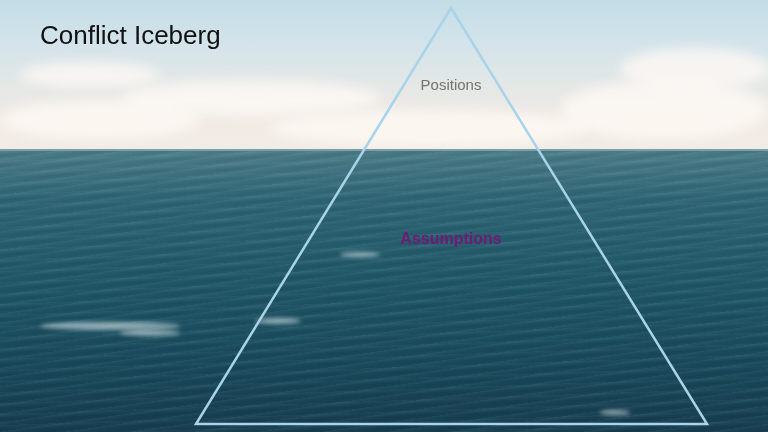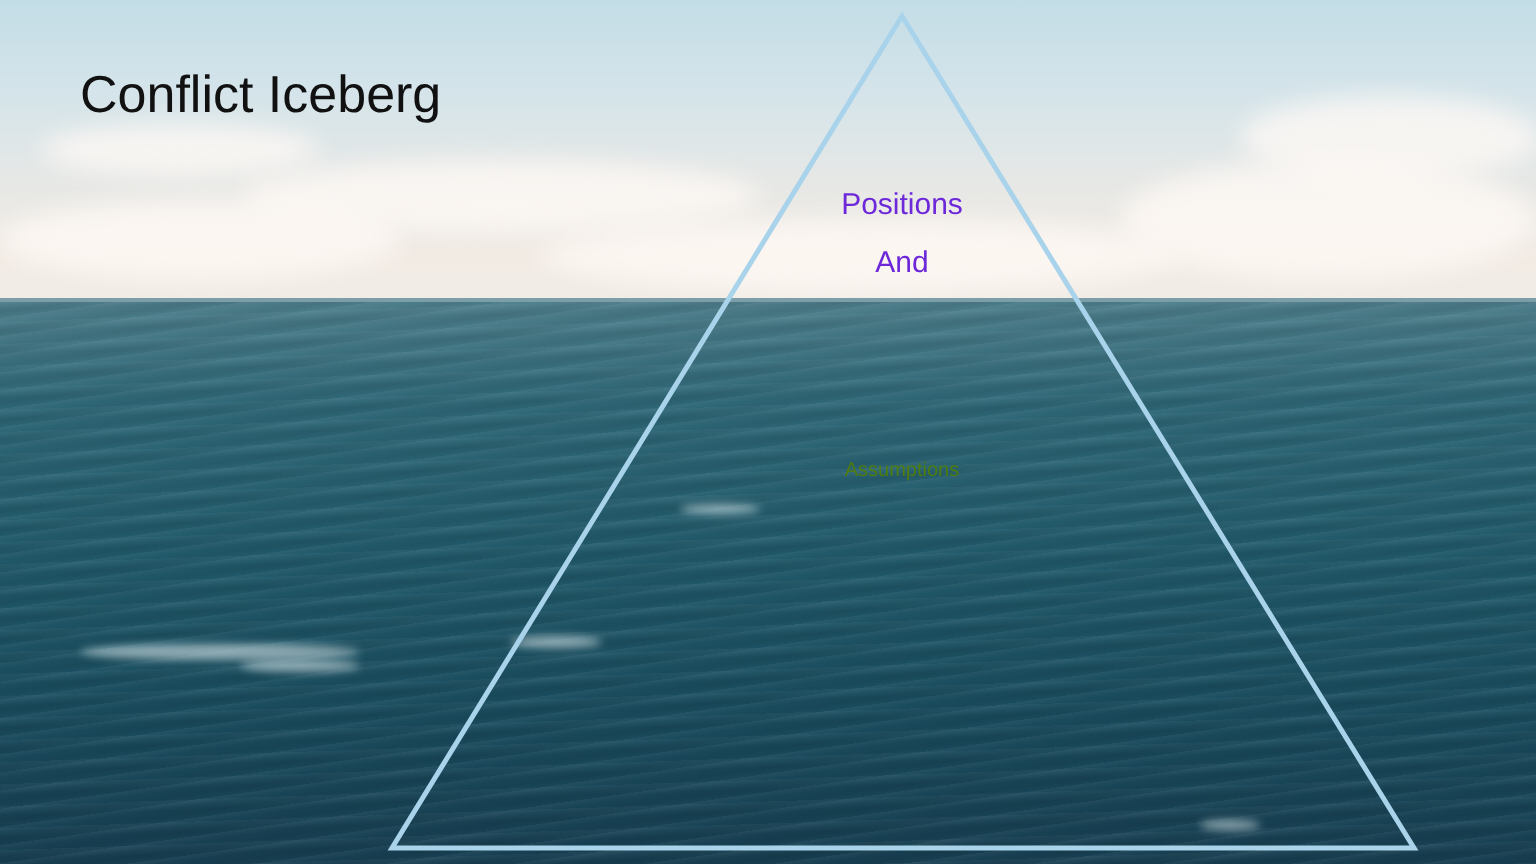--- a/index.html
+++ b/index.html
@@ -13,27 +13,27 @@
   .sea {
     position: absolute; left: 0; top: 150px; width: 768px; height: 282px;
     background:
       repeating-linear-gradient(172deg, rgba(255,255,255,0.05) 0px, rgba(255,255,255,0.0) 3px, rgba(0,0,0,0.06) 6px, rgba(255,255,255,0.0) 9px),
       repeating-linear-gradient(178deg, rgba(255,255,255,0.04) 0px, rgba(0,0,0,0.05) 5px, rgba(255,255,255,0.0) 11px),
       linear-gradient(to bottom, #4e7f8c 0%, #2f6878 18%, #215a6b 45%, #1a4e60 70%, #173f52 100%);
   }
   .horizon { position: absolute; left: 0; top: 149px; width: 768px; height: 2px; background: #7c9ea8; }
   .foam { position: absolute; background: rgba(235,245,248,0.55); border-radius: 50%; filter: blur(2px); }
   .title {
-    position: absolute; left: 40px; top: 32px;
+    position: absolute; left: 40px; top: 20px;
     font-size: 26px; color: #111; letter-spacing: 0px;
   }
   svg.tri { position: absolute; left: 0; top: 0; }
   .label { position: absolute; text-align: center; font-size: 15px; }
-  .top-label { left: 391px; top: 88px; width: 120px; color: #6d28d9; line-height: 29px; }
-  .mid-label { left: 351px; top: 230px; width: 200px; color: #4d7c0f; font-size: 10px; }
+  .top-label { left: 391px; top: 70px; width: 120px; color: #737373; line-height: 29px; }
+  .mid-label { left: 351px; top: 230px; width: 200px; color: #701a75; font-size: 16px; font-weight: bold; }
   .bot-label { left: 331px; top: 348px; width: 240px; color: #e8f2f4; font-size: 16px; }
 </style>
 </head>
 <body>
 
 <div class="slide">
   <div class="sky"></div>
   <div class="cloud" style="left:20px;top:62px;width:140px;height:26px;"></div>
   <div class="cloud" style="left:120px;top:80px;width:260px;height:36px;"></div>
   <div class="cloud" style="left:0px;top:100px;width:200px;height:40px;"></div>
@@ -50,16 +50,15 @@
   <div class="foam" style="left:600px;top:410px;width:30px;height:5px;"></div>
 
   <div class="title">Conflict Iceberg</div>
 
   <svg class="tri" width="768" height="432" viewBox="0 0 768 432">
     <polygon points="451,8 196,424 707,424" fill="none" stroke="#a9d3ea" stroke-width="2.5" stroke-linejoin="miter"></polygon>
   </svg>
 
   <div class="label top-label">
     <div>Positions</div>
-    <div>And</div>
   </div>
   <div class="label mid-label">Assumptions</div>
 </div>
 
 </body></html>

